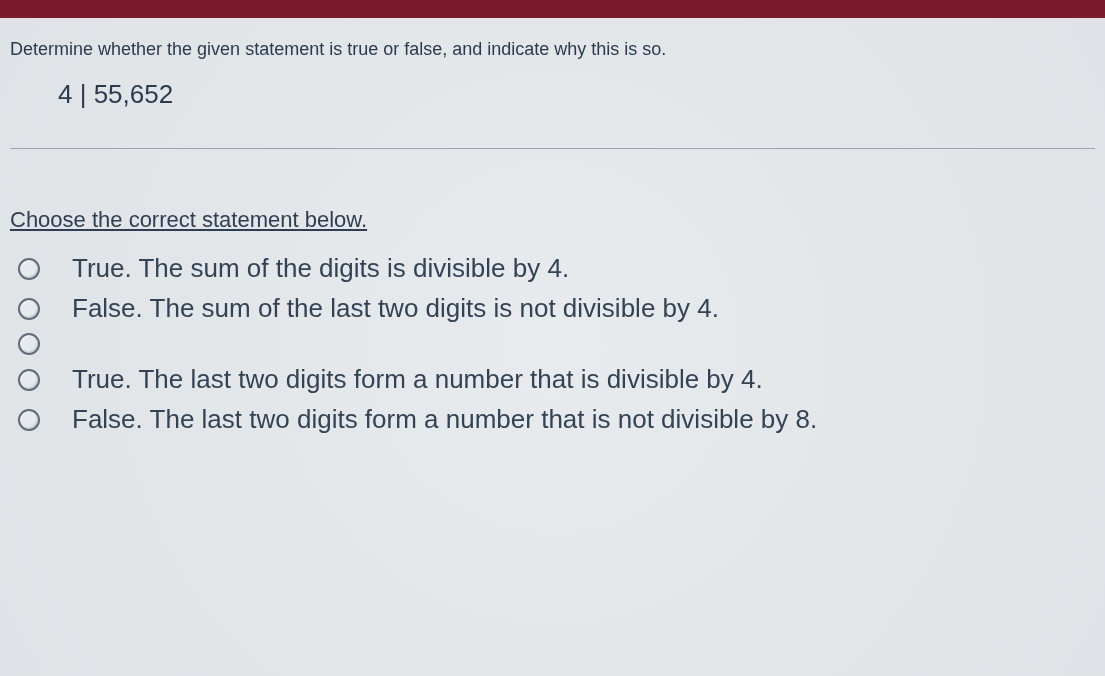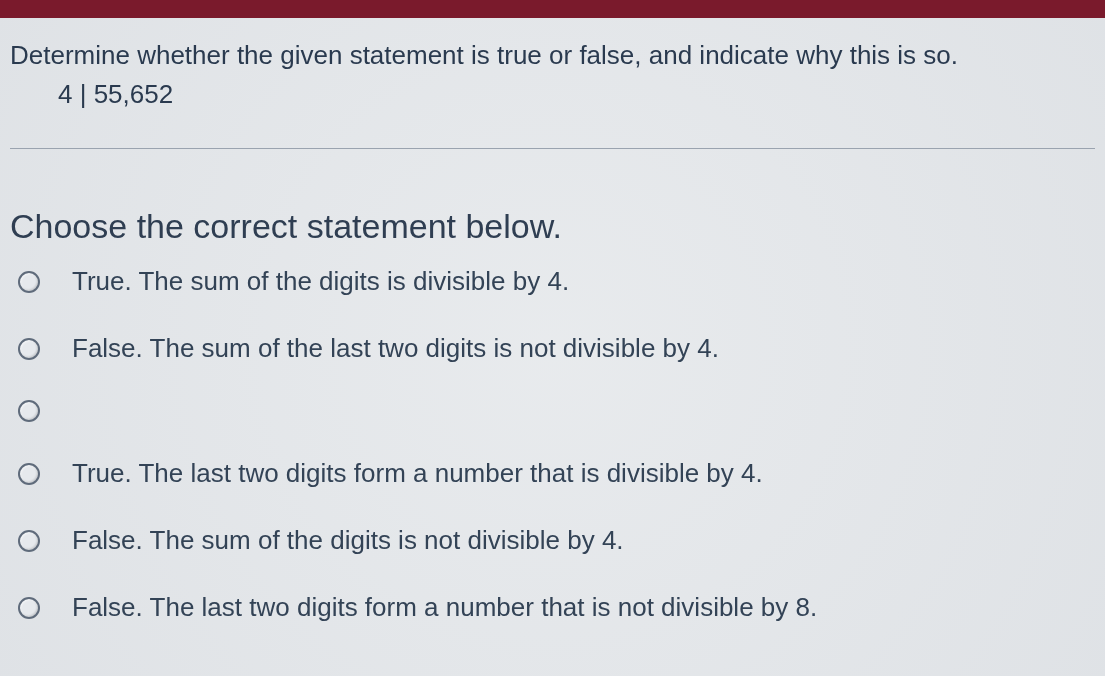--- a/index.html
+++ b/index.html
@@ -15,47 +15,48 @@
     background: #7a1a2c;
     width: 100%;
   }
   .content {
     padding: 18px 10px 0 10px;
     background: #e4e7ea;
     background-image: radial-gradient(circle at 50% 50%, rgba(255,255,255,0.15), rgba(180,185,195,0.1));
     height: 658px;
   }
   .question-text {
-    font-size: 26px;
+    font-size: 18px;
     color: #2a3a4f;
     line-height: 1.5;
-    margin-bottom: 4px;
+    margin-bottom: 16px;
   }
   .indent {
     display: inline-block;
     margin-left: 48px;
     font-size: 26px;
     color: #2a3a4f;
   }
   .divider {
     margin-top: 38px;
     border: none;
     border-top: 1.5px solid #9aa3af;
     width: 100%;
   }
   .choose-text {
     margin-top: 58px;
-    font-size: 34px;
+    font-size: 22px;
     color: #2f3e52;
     margin-bottom: 20px;
+    text-decoration: underline;
   }
   .options {
     display: flex;
     flex-direction: column;
-    gap: 36px;
+    gap: 9px;
     margin-top: 18px;
     padding-left: 8px;
   }
   .option-row {
     display: flex;
     align-items: center;
     gap: 32px;
   }
   .radio {
     width: 22px;
@@ -99,24 +100,20 @@
 
     <div class="option-row">
       <div class="radio"></div>
     </div>
 
     <div class="option-row">
       <div class="radio"></div>
       <div class="option-label">True. The last two digits form a number that is divisible by 4.</div>
     </div>
 
-    <div class="option-row">
-      <div class="radio"></div>
-      <div class="option-label">False. The sum of the digits is not divisible by 4.</div>
-    </div>
 
     <div class="option-row">
       <div class="radio"></div>
       <div class="option-label">False. The last two digits form a number that is not divisible by 8.</div>
     </div>
 
   </div>
 
 </div>
 

